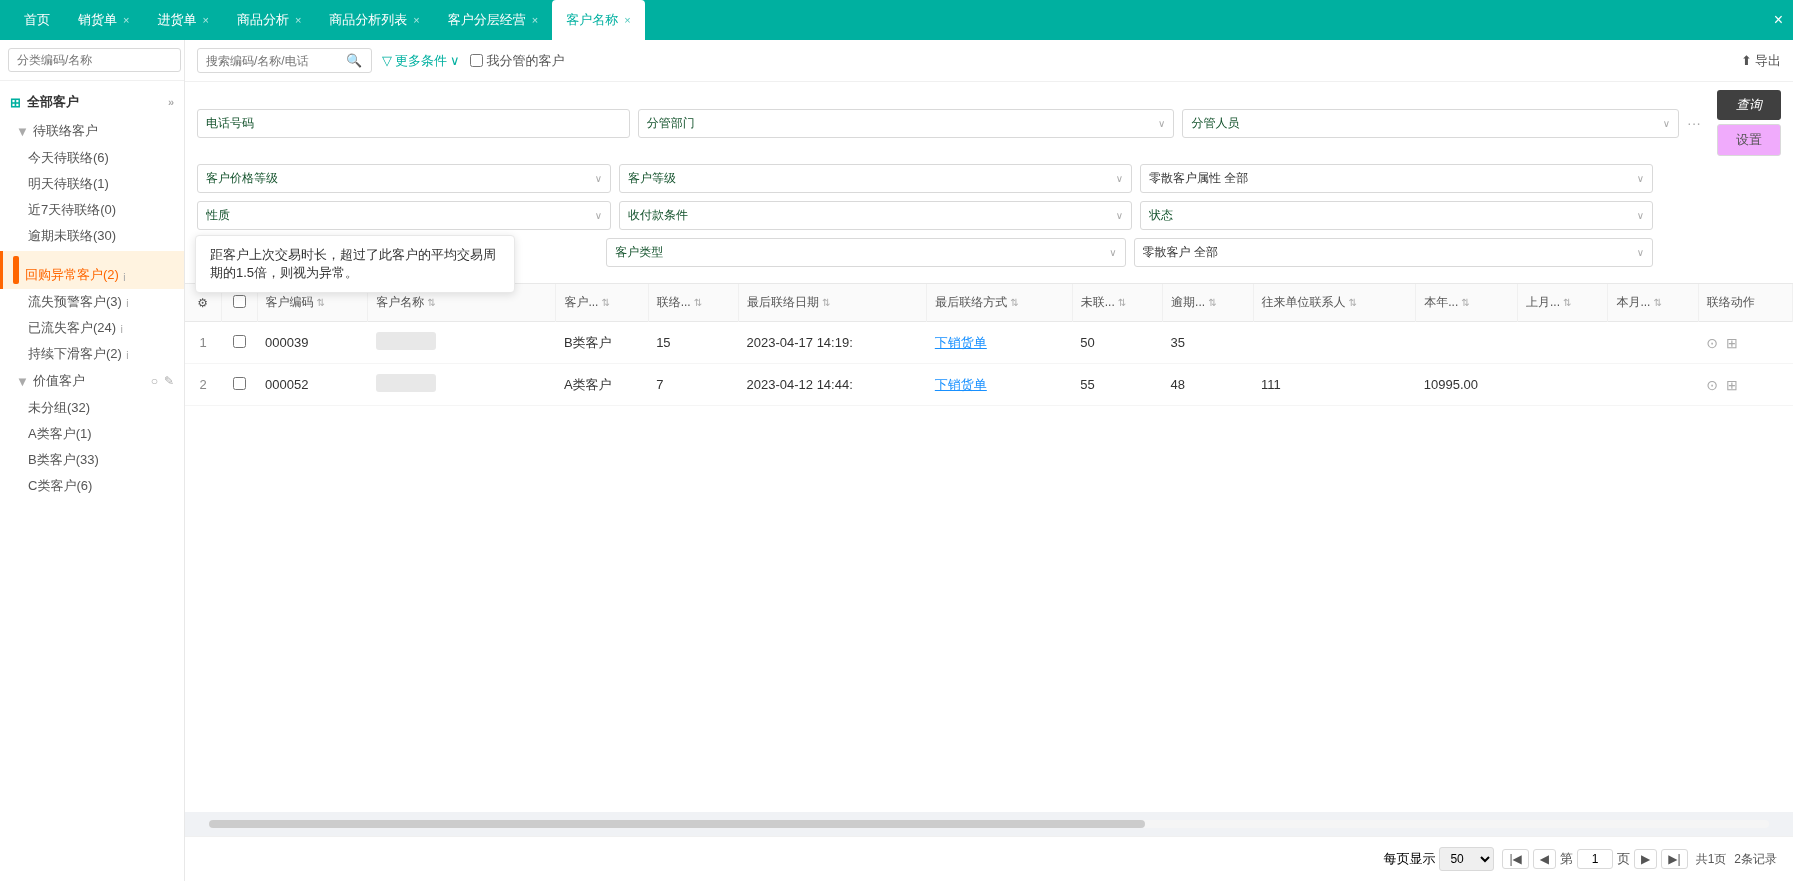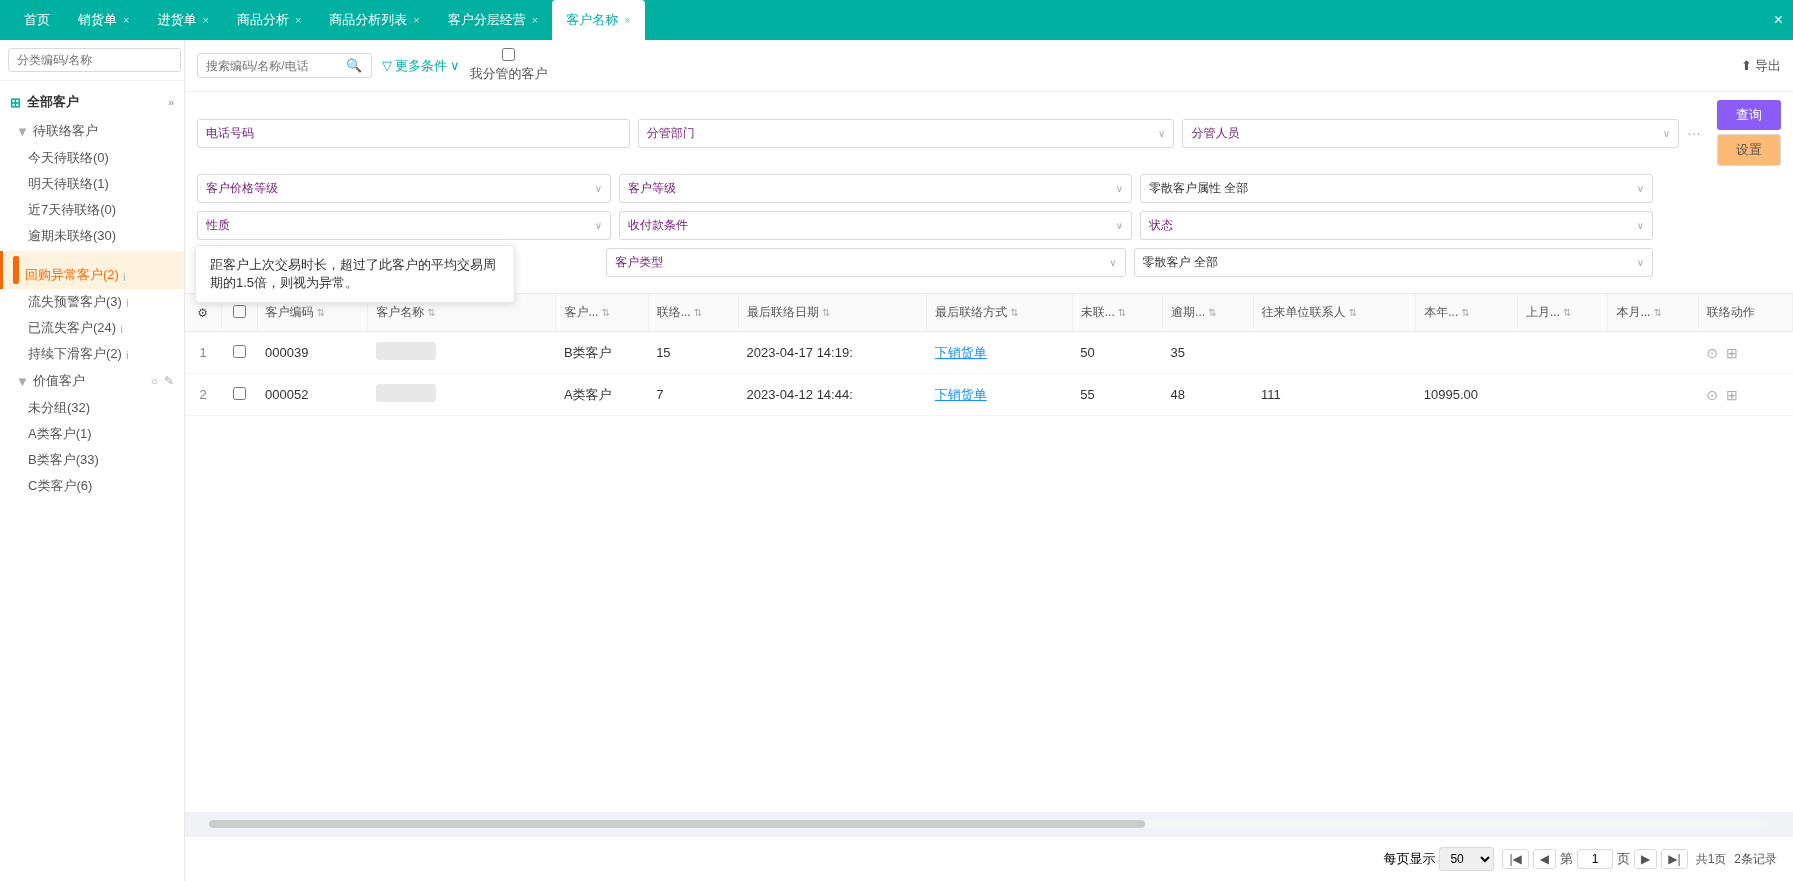--- a/index.html
+++ b/index.html
@@ -83,21 +83,20 @@
     }
     .search-box input { border: none; outline: none; flex: 1; font-size: 12px; }
     .search-box .icon { color: #aaa; margin-left: 4px; cursor: pointer; }
     .more-filters {
       display: flex; align-items: center; color: #00b0a0; cursor: pointer;
       font-size: 12px; gap: 3px;
     }
     .my-customers {
       display: flex; align-items: center; gap: 4px; font-size: 12px; color: #555;
       cursor: pointer;
-      flex-direction: column;
     }
     .my-customers input[type=checkbox] { margin: 0; }
     .export-btn {
       margin-left: auto; display: flex; align-items: center;
       color: #555; cursor: pointer; font-size: 12px; gap: 3px;
     }
 
     
     .filter-area {
       background: #fff; padding: 8px 12px;
@@ -106,30 +105,30 @@
     .filter-row {
       display: flex; align-items: center; gap: 8px; margin-bottom: 8px;
     }
     .filter-row:last-child { margin-bottom: 0; }
     .filter-item {
       display: flex; align-items: center; flex: 1;
       border: 1px solid #d9d9d9; border-radius: 3px;
       padding: 5px 8px; background: #fff; cursor: pointer;
       min-width: 0;
     }
-    .filter-item .label { flex: 1; color: #701a75; font-size: 12px; white-space: nowrap; overflow: hidden; text-overflow: ellipsis; }
+    .filter-item .label { flex: 1; color: #14532d; font-size: 12px; white-space: nowrap; overflow: hidden; text-overflow: ellipsis; }
     .filter-item .label.filled { color: #333; }
     .filter-item .arrow { color: #aaa; font-size: 10px; margin-left: 4px; flex-shrink: 0; }
     .filter-dots { color: #aaa; font-size: 14px; cursor: pointer; }
     .query-btn {
-      background: #8b5cf6; color: #fff; border: none; border-radius: 3px;
-      padding: 6px 18px; cursor: pointer; font-size: 13px; white-space: nowrap;
+      background: #404040; color: #fff; border: none; border-radius: 3px;
+      padding: 6px 18px; cursor: pointer; font-size: 13px; white-space: nowrap; font-style: italic;
     }
     .settings-btn {
-      background: #fdba74; color: #555; border: 1px solid #d9d9d9; border-radius: 3px;
+      background: #f0abfc; color: #555; border: 1px solid #d9d9d9; border-radius: 3px;
       padding: 6px 18px; cursor: pointer; font-size: 13px; white-space: nowrap;
     }
     .filter-actions {
       display: flex; flex-direction: column; gap: 4px; margin-left: 8px;
     }
 
     
     .table-area {
       flex: 1; overflow: auto; background: #fff;
     }
@@ -240,21 +239,21 @@
         <span>全部客户</span>
         <span class="collapse-btn">»</span>
       </div>
 
       <div class="tree-section">
         <div class="tree-section-title">
           <span class="arrow">▼</span>
           <span>待联络客户</span>
         </div>
         <div class="tree-leaf">
-          <span>今天待联络(0)</span>
+          <span>今天待联络(6)</span>
         </div>
         <div class="tree-leaf">
           <span>明天待联络(1)</span>
         </div>
         <div class="tree-leaf">
           <span>近7天待联络(0)</span>
         </div>
         <div class="tree-leaf">
           <span>逾期未联络(30)</span>
         </div>

